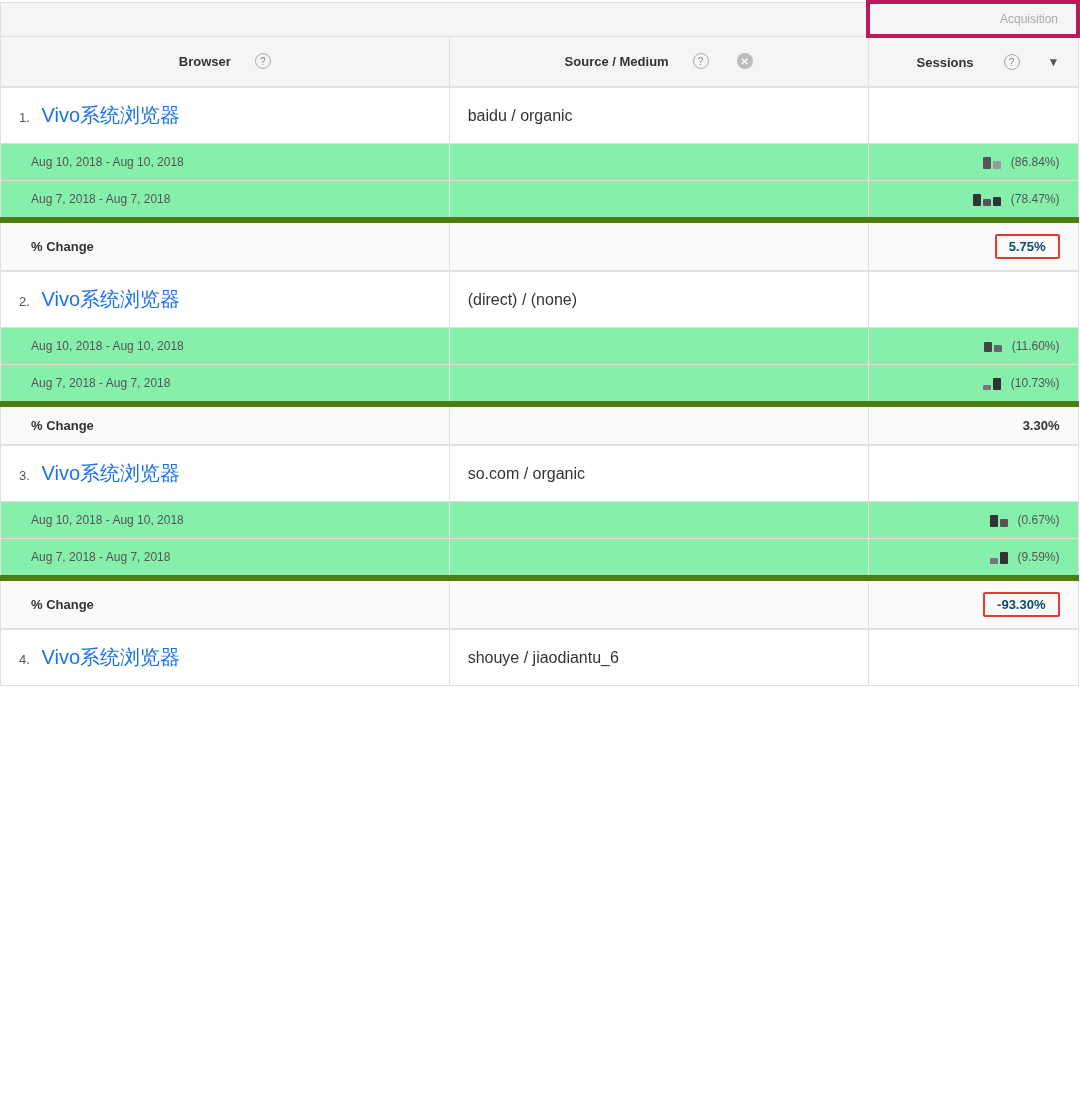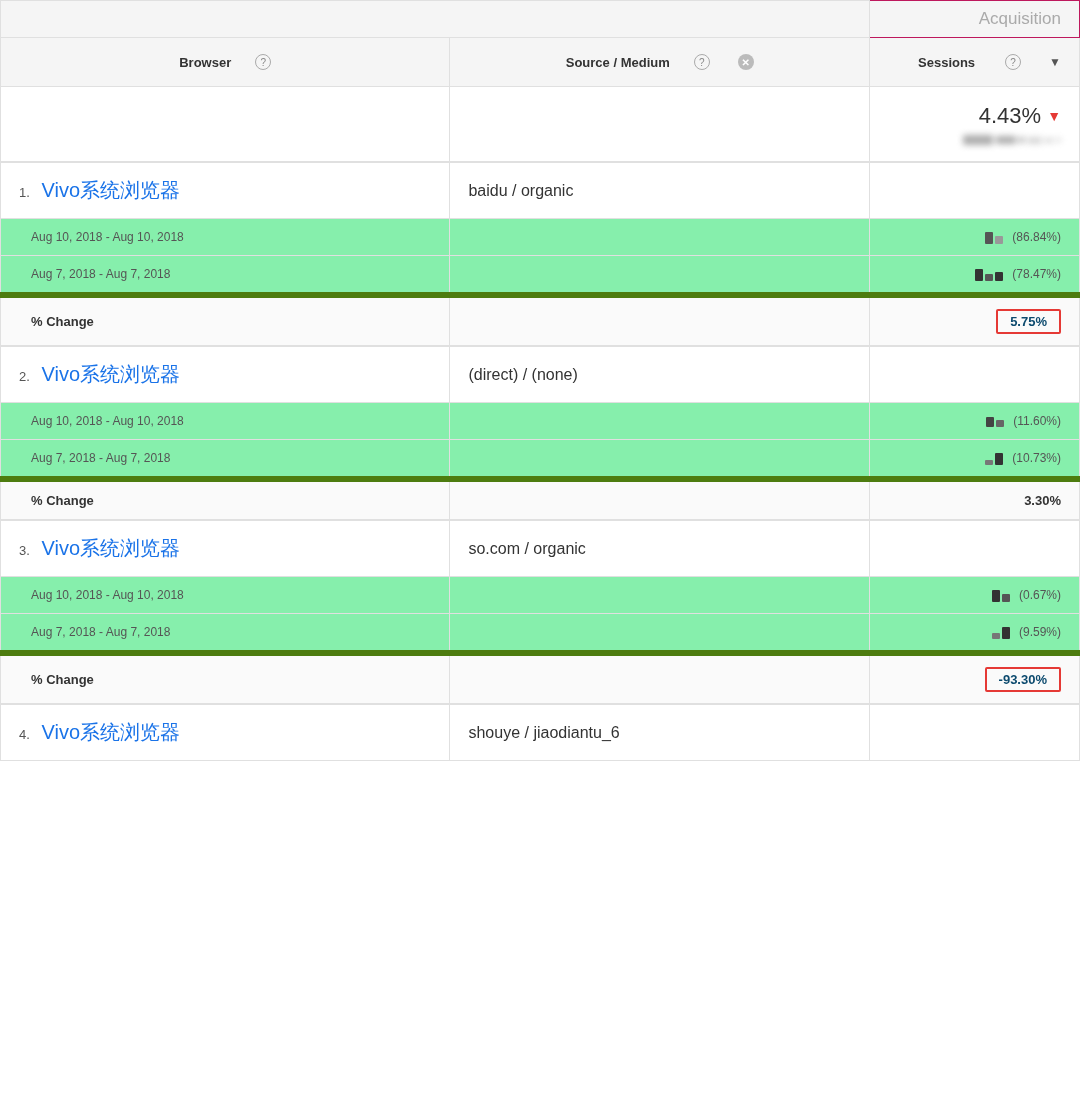--- a/index.html
+++ b/index.html
@@ -222,21 +222,21 @@
     }
   </style>
 </head>
 <body>
 
 <table class="table-container">
 
   <thead>
     <tr class="top-partial">
       <td colspan="2" style="background:#f5f5f5; border:1px solid #e0e0e0;"></td>
-      <td style="background:#f5f5f5; border:1px solid #be185d; text-align:right; padding:8px 18px; font-size:17px; color:#aaa;">Acquisition</td>
+      <td style="background:#f5f5f5; border:4px solid #be185d; text-align:right; padding:8px 18px; font-size:12px; color:#aaa;">Acquisition</td>
     </tr>
     <tr class="header-row">
       <th class="col-browser">
         <span class="header-info">
           <span>Browser</span>
           <span class="help-icon">?</span>
         </span>
       </th>
       <th class="col-source">
         <span class="header-info">
@@ -249,38 +249,20 @@
         <span class="header-info" style="justify-content:flex-end; display:flex;">
           <span>Sessions</span>
           <span class="help-icon" style="margin-left:6px;">?</span>
           <span class="sort-icon" style="margin-left:4px;">▼</span>
         </span>
       </th>
     </tr>
   </thead>
   <tbody>
 
-    <tr class="summary-row">
-      <td class="col-browser"></td>
-      <td class="col-source"></td>
-      <td class="summary-sessions">
-        <div class="summary-percent">
-          <span>4.43%</span>
-          <span class="down-arrow">▼</span>
-        </div>
-        <div class="blurred-bar">
-          <div class="bar-block" style="width:30px; height:10px;"></div>
-          <div class="bar-block" style="width:20px; height:8px;"></div>
-          <div class="bar-block" style="width:5px; height:6px;"></div>
-          <div class="bar-block" style="width:15px; height:7px; background:#bbb;"></div>
-          <div class="bar-block" style="width:8px; height:5px; background:#bbb;"></div>
-          <div class="bar-block" style="width:5px; height:4px; background:#bbb;"></div>
-        </div>
-      </td>
-    </tr>
 
     <tr class="item-main">
       <td class="col-browser">
         <span class="item-index">1.</span>
         <a class="browser-link" href="#">Vivo系统浏览器</a>
       </td>
       <td class="col-source source-text">baidu / organic</td>
       <td></td>
     </tr>
     <tr class="date-row">

